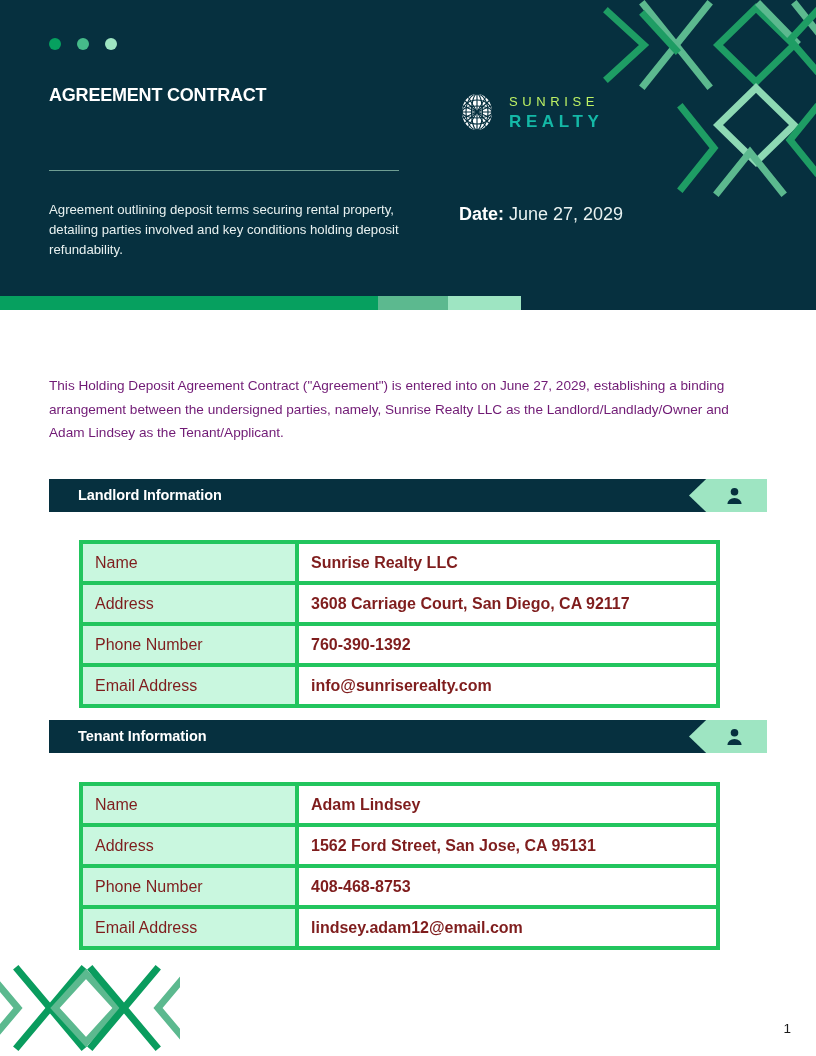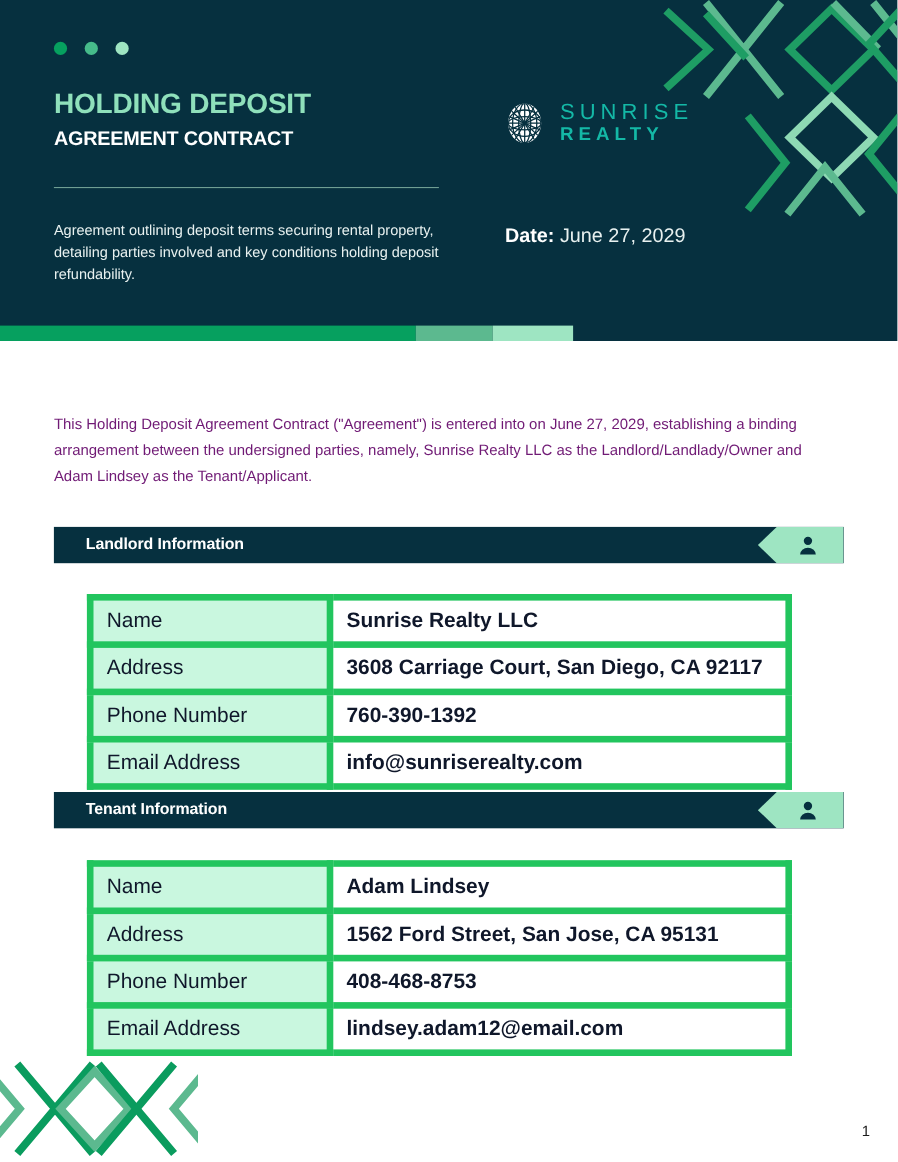--- a/index.html
+++ b/index.html
@@ -87,23 +87,23 @@
     display: flex;
     align-items: center;
     gap: 14px;
   }
   .logo-text {
     display: flex;
     flex-direction: column;
     justify-content: center;
   }
   .logo-text .lt1 {
-    font-size: 20px;
+    font-size: 13px;
     letter-spacing: 4.6px;
-    color: #14b8a6;
+    color: #bef264;
     font-weight: normal;
     line-height: 20px;
   }
   .logo-text .lt2 {
     font-size: 17px;
     letter-spacing: 4.6px;
     color: #14b8a6;
     font-weight: bold;
     line-height: 20px;
   }
@@ -176,25 +176,25 @@
   }
 
   .info-table {
     position: absolute;
     left: 79px;
     width: 641px;
     border-collapse: collapse;
     table-layout: fixed;
   }
   .info-table td {
-    border: 6px solid #22c55e;
+    border: 4px solid #22c55e;
     height: 29px;
     padding: 4px 12px;
-    font-size: 19px;
-    color: #0f172a;
+    font-size: 16px;
+    color: #7f1d1d;
     vertical-align: middle;
   }
   .info-table td.k {
     width: 188px;
     background: #c9f7df;
   }
   .info-table td.v {
     background: #ffffff;
     font-weight: bold;
   }
@@ -267,21 +267,20 @@
     </g>
   </svg>
 
   <div class="dots">
     <span class="dot dot-1"></span>
     <span class="dot dot-2"></span>
     <span class="dot dot-3"></span>
   </div>
 
   <div class="title-wrap">
-    <div class="title-line1">HOLDING DEPOSIT</div>
     <div class="title-line2">AGREEMENT CONTRACT</div>
   </div>
 
   <div class="title-rule"></div>
 
   <div class="header-desc">Agreement outlining deposit terms securing rental property, detailing parties involved and key conditions holding deposit refundability.</div>
 
   <div class="logo-block">
     <svg width="36" height="40" viewBox="0 0 36 40" xmlns="http://www.w3.org/2000/svg">
       <defs>

